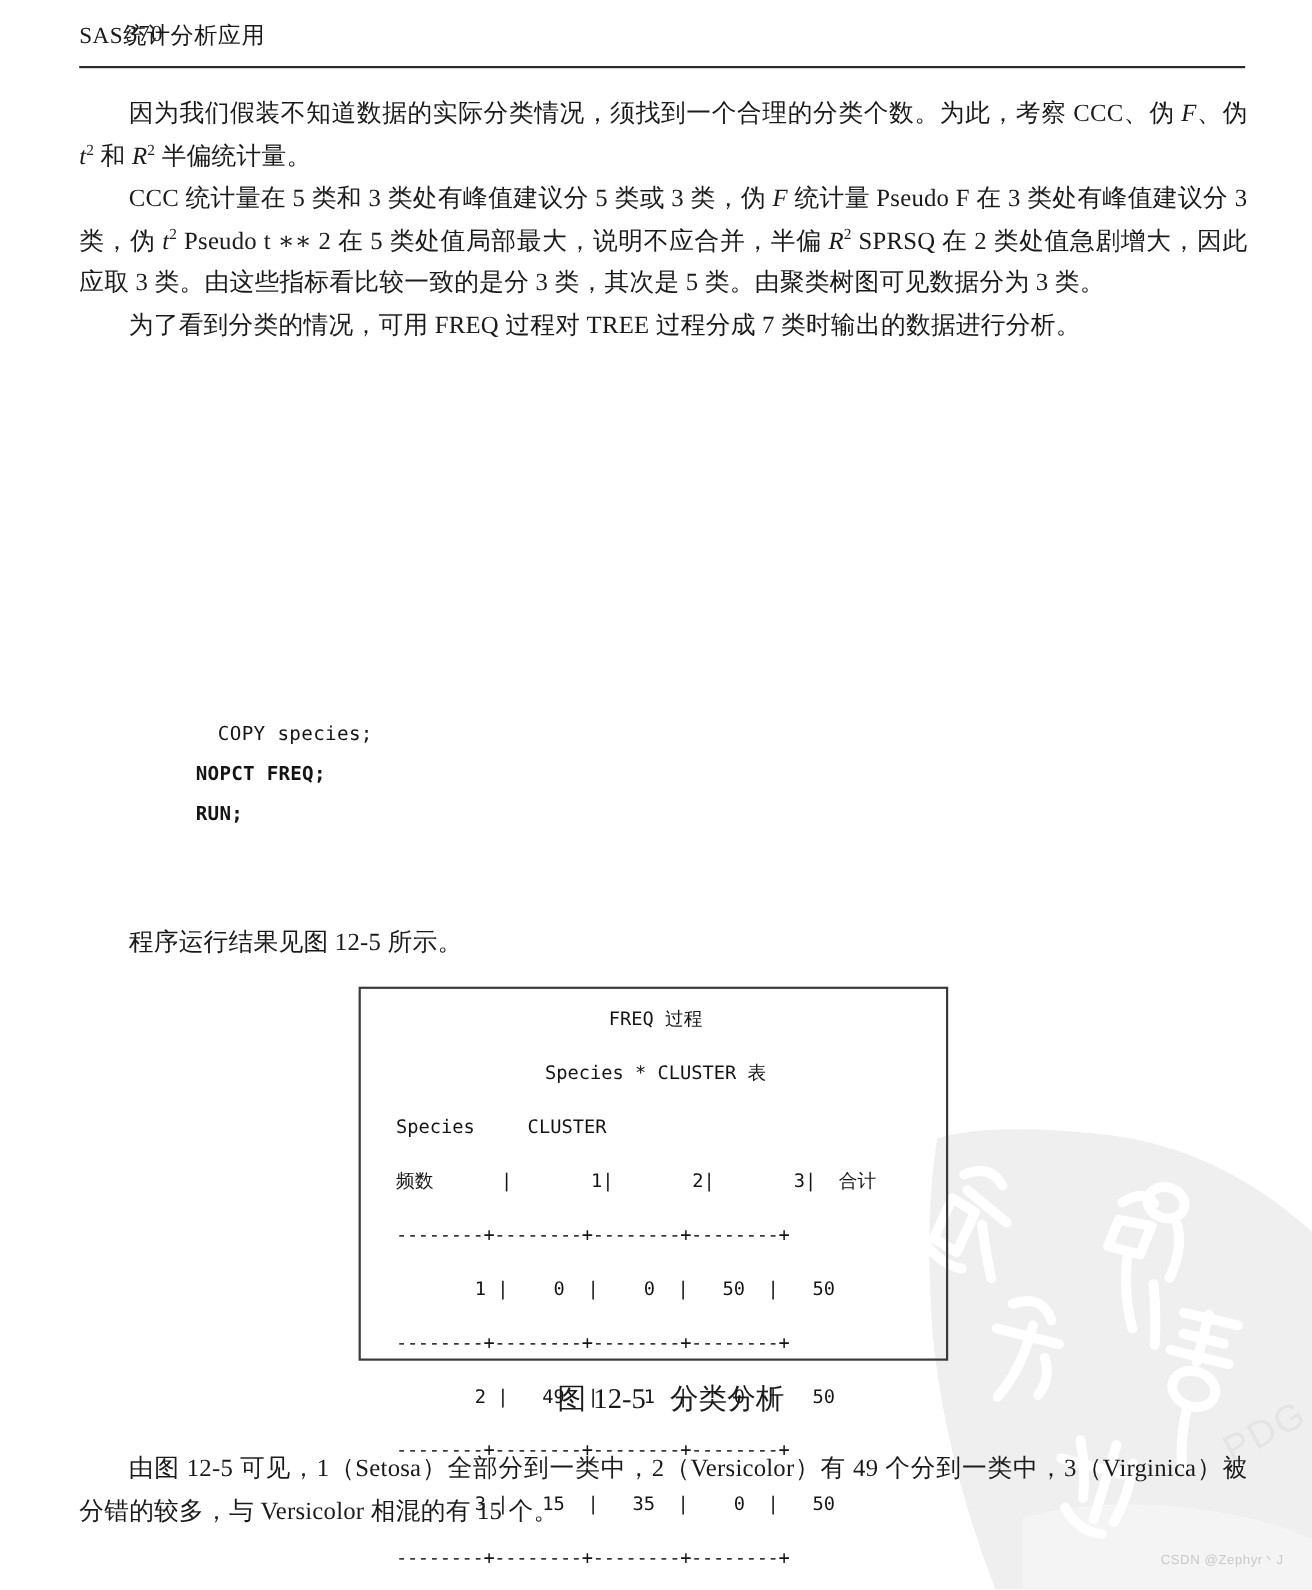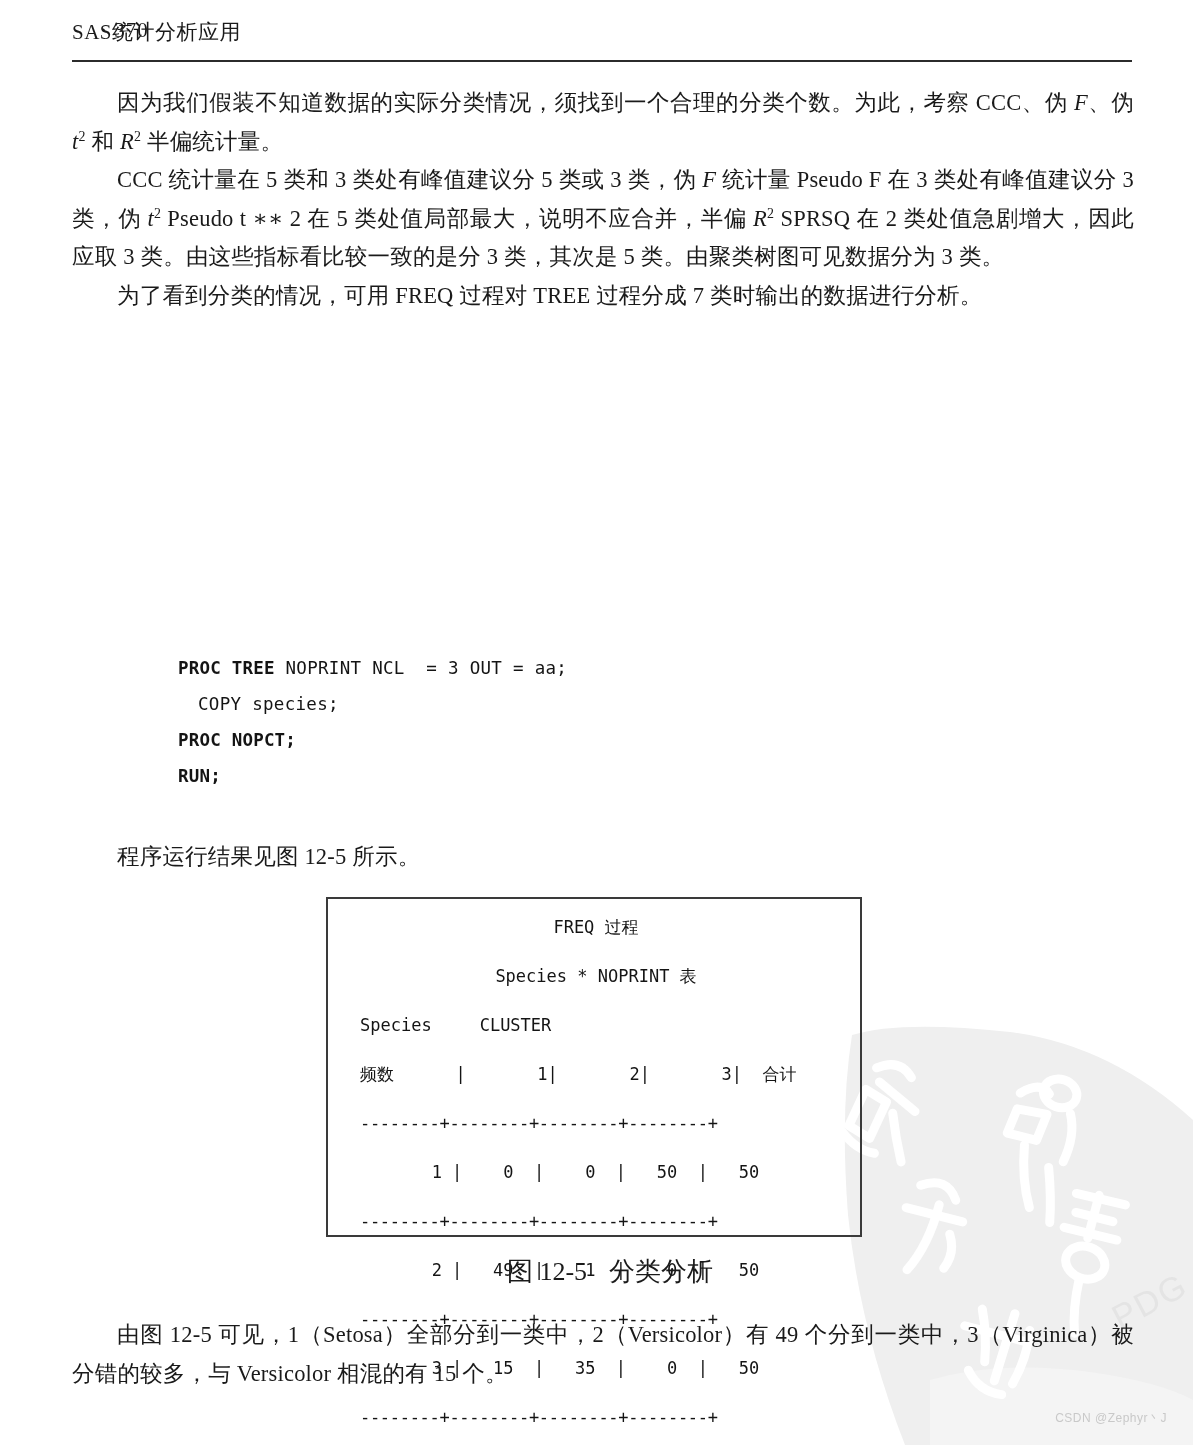--- a/index.html
+++ b/index.html
@@ -260,33 +260,32 @@
     <span>CCC 统计量在 5 类和 3 类处有峰值建议分 5 类或 3 类，伪 </span><span class="mathit">F</span><span> 统计量 Pseudo F 在 3 类处有峰值建议分 3 类，伪 </span><span class="mathit">t</span><sup>2</sup><span> Pseudo t ∗∗ 2 在 5 类处值局部最大，说明不应合并，半偏 </span><span class="mathit">R</span><sup>2</sup><span> SPRSQ 在 2 类处值急剧增大，因此应取 3 类。由这些指标看比较一致的是分 3 类，其次是 5 类。由聚类树图可见数据分为 3 类。</span>
   </p>
 
   <p class="para">
     <span>为了看到分类的情况，可用 FREQ 过程对 TREE 过程分成 7 类时输出的数据进行分析。</span>
   </p>
 
 </div>
 
 <div id="code-block">
-  <div class="code-line"><span class="code-kw">PROC TREE</span><span> NOPRINT NCL  = 3 OUT = aa;</span></div>
   <div class="code-line code-indent"><span class="code-kw"></span><span>COPY species;</span></div>
-  <div class="code-line"><span class="code-kw">PROC NOPCT;</span><span></span></div>
+  <div class="code-line"><span class="code-kw">NOPCT FREQ;</span><span></span></div>
   <div class="code-line"><span class="code-kw">RUN;</span><span></span></div>
 </div>
 
 <div id="mid-note">
   <p class="para">程序运行结果见图 12-5 所示。</p>
 </div>
 
 <div id="figure-box">
   <div class="sas-out sas-center">FREQ 过程</div>
-  <div class="sas-out sas-center">Species * NOPRINT 表</div>
+  <div class="sas-out sas-center">Species * CLUSTER 表</div>
   <div class="sas-out sas-row"><span>Species</span><span style="display:inline-block;width:48px"></span><span>CLUSTER</span></div>
   <div class="sas-out sas-row">频数      |       1|       2|       3|  合计</div>
   <div class="sas-out sas-rule">--------+--------+--------+--------+</div>
   <div class="sas-out sas-row">       1 |    0  |    0  |   50  |   50</div>
   <div class="sas-out sas-rule">--------+--------+--------+--------+</div>
   <div class="sas-out sas-row">       2 |   49  |    1  |    0  |   50</div>
   <div class="sas-out sas-rule">--------+--------+--------+--------+</div>
   <div class="sas-out sas-row">       3 |   15  |   35  |    0  |   50</div>
   <div class="sas-out sas-rule">--------+--------+--------+--------+</div>
   <div class="sas-out sas-row">合计         64      36      50     150</div>

